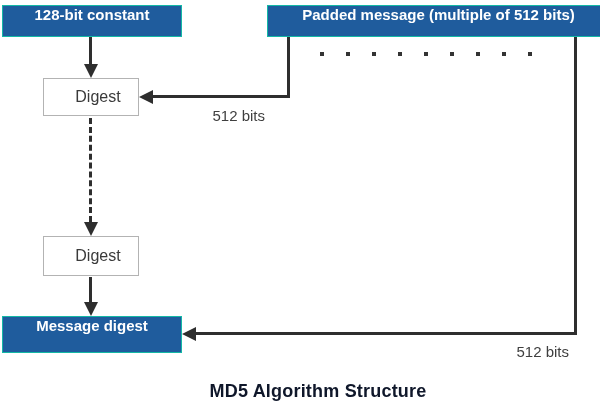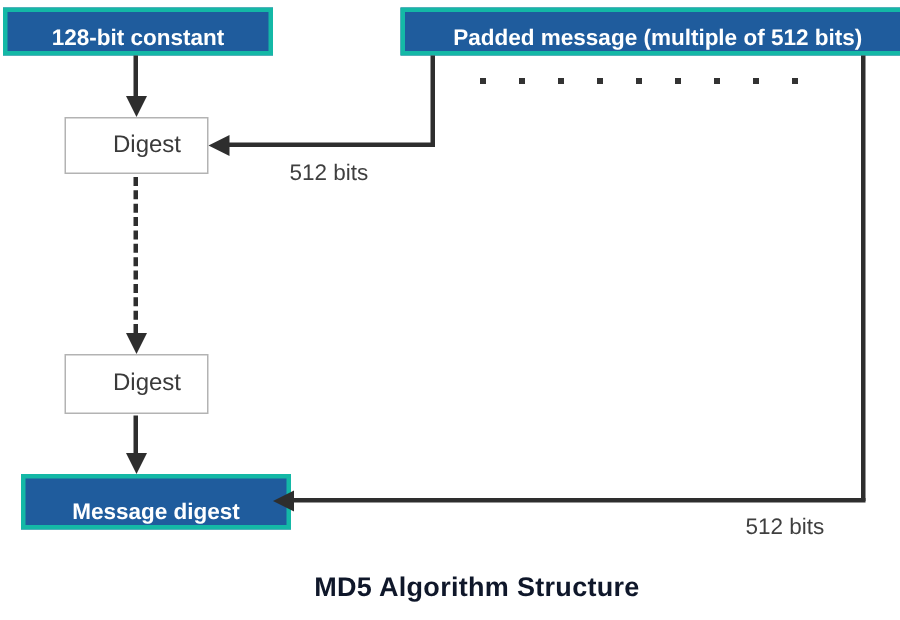--- a/index.html
+++ b/index.html
@@ -7,27 +7,27 @@
     position: relative;
     width: 600px;
     height: 413px;
     background: #ffffff;
     font-family: "Liberation Sans", sans-serif;
     overflow: hidden;
   }
   .blue-box {
     position: absolute;
     background: var(--node-fill, #1f5c9d);
-    border: 3px solid #14b8a6;
+    border: 1px solid #14b8a6;
     box-sizing: border-box;
     color: #ffffff;
     font-size: 15px;
     font-weight: bold;
     display: flex;
-    align-items: flex-end;
+    align-items: flex-start;
     justify-content: center;
     white-space: nowrap;
   }
   .digest-box {
     position: absolute;
     background: #ffffff;
     border: 1px solid #b3b3b3;
     box-sizing: border-box;
     color: #3a3a3a;
     font-size: 16px;
@@ -55,21 +55,21 @@
   .arrow-left {
     position: absolute;
     width: 0; height: 0;
     border-top: 7px solid transparent;
     border-bottom: 7px solid transparent;
     border-right: 14px solid var(--line, #2e2e2e);
   }
   .edge-label {
     position: absolute;
     width: 72px;
-    text-align: left;
+    text-align: right;
     font-size: 15px;
     color: #3f3f3f;
     white-space: nowrap;
   }
   #dots {
     position: absolute;
     left: 320px;
     top: 52px;
     display: flex;
     gap: 22px;
@@ -134,21 +134,21 @@
   <div class="dashed-line" style="left:89px; top:118px; height:104px;"></div>
   <div class="arrow-down" style="left:84px; top:222px;"></div>
 
   <div class="digest-box" style="left:43px; top:236px; width:96px; height:40px;">
     <span>Digest</span>
   </div>
 
   <div class="line" style="left:89px; top:277px; width:3px; height:26px;"></div>
   <div class="arrow-down" style="left:84px; top:302px;"></div>
 
-  <div class="blue-box" style="left:14px; top:316px; width:180px; height:37px;">
+  <div class="blue-box" style="left:2px; top:316px; width:180px; height:37px;">
     <span>Message digest</span>
   </div>
 
   <div class="line" style="left:574px; top:37px; width:3px; height:297px;"></div>
   <div class="line" style="left:196px; top:332px; width:381px; height:3px;"></div>
   <div class="arrow-left" style="left:182px; top:327px;"></div>
 
   <div class="edge-label" style="left:497px; top:343px;">512 bits</div>
 
   <div id="caption">MD5 Algorithm Structure</div>

